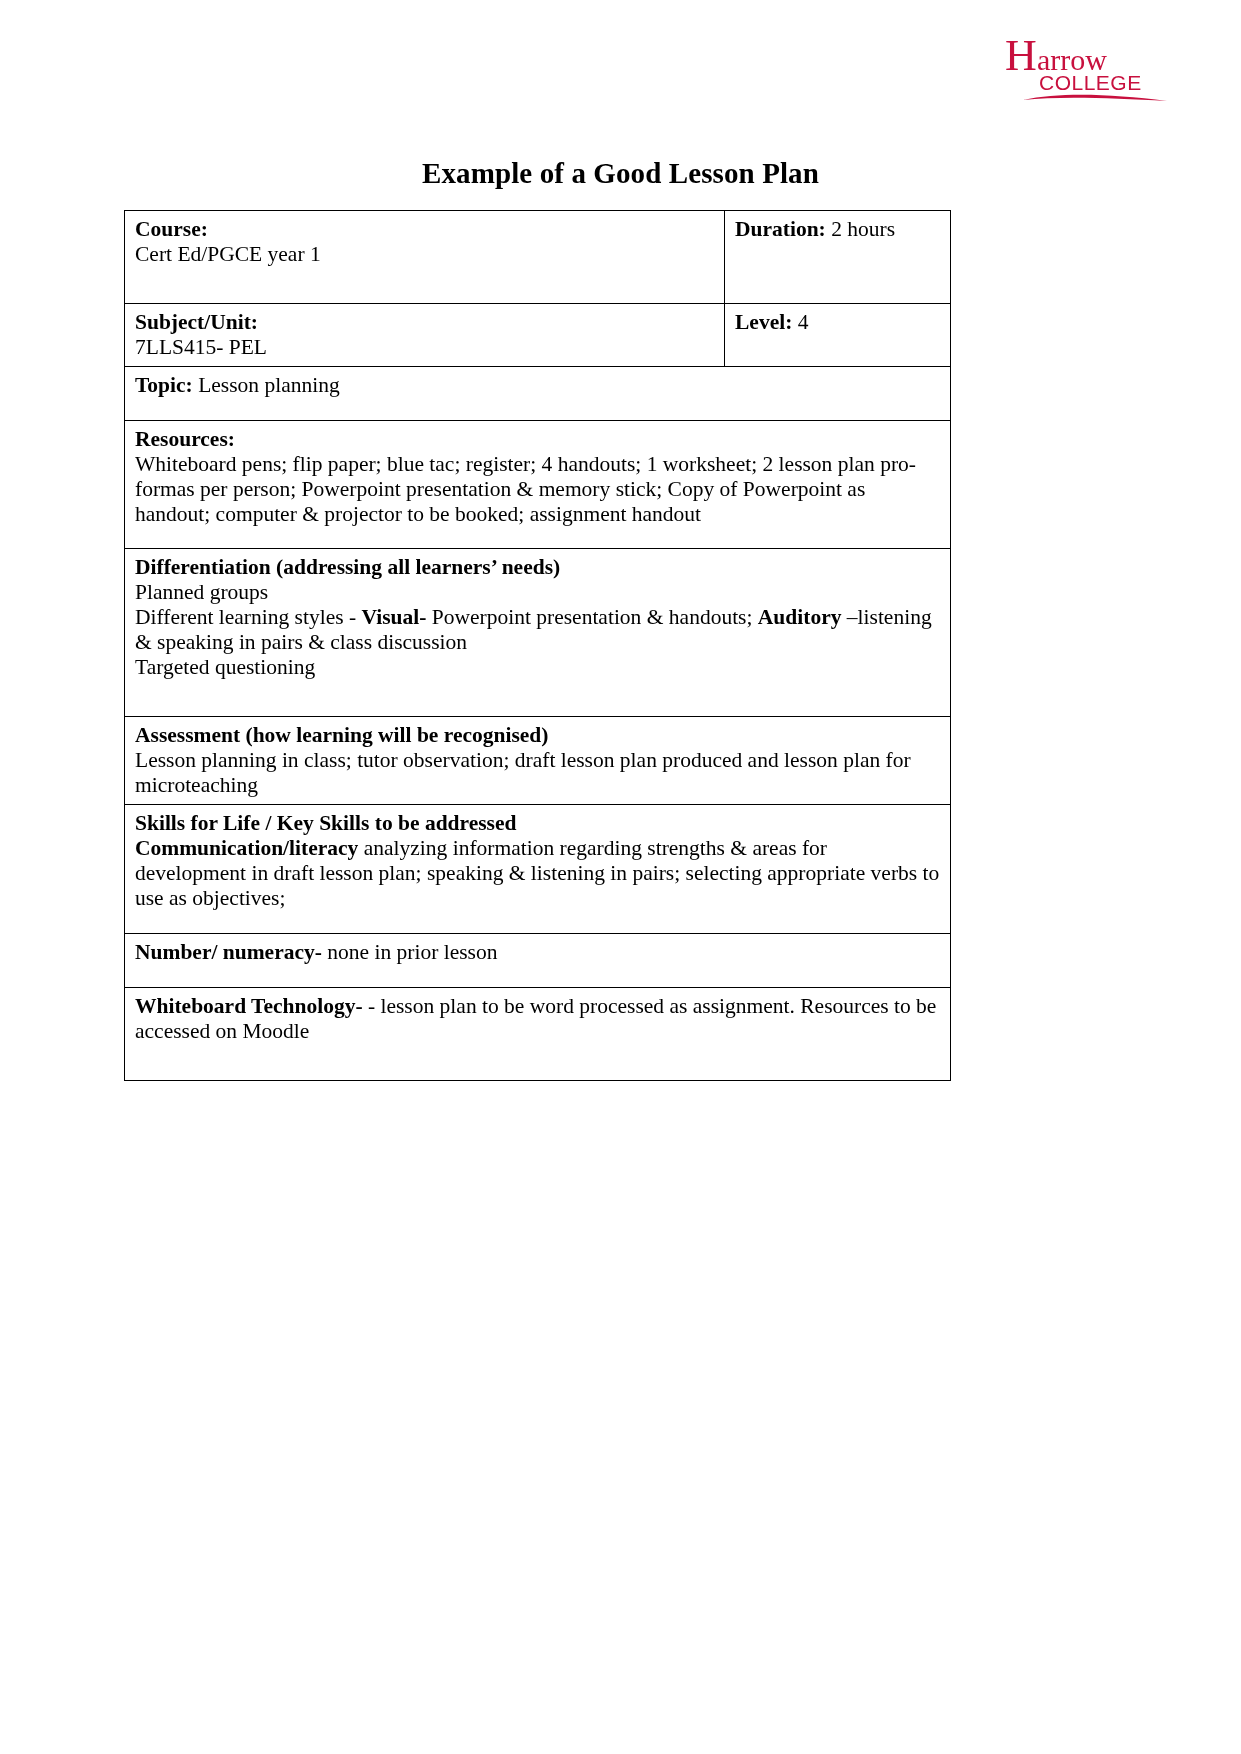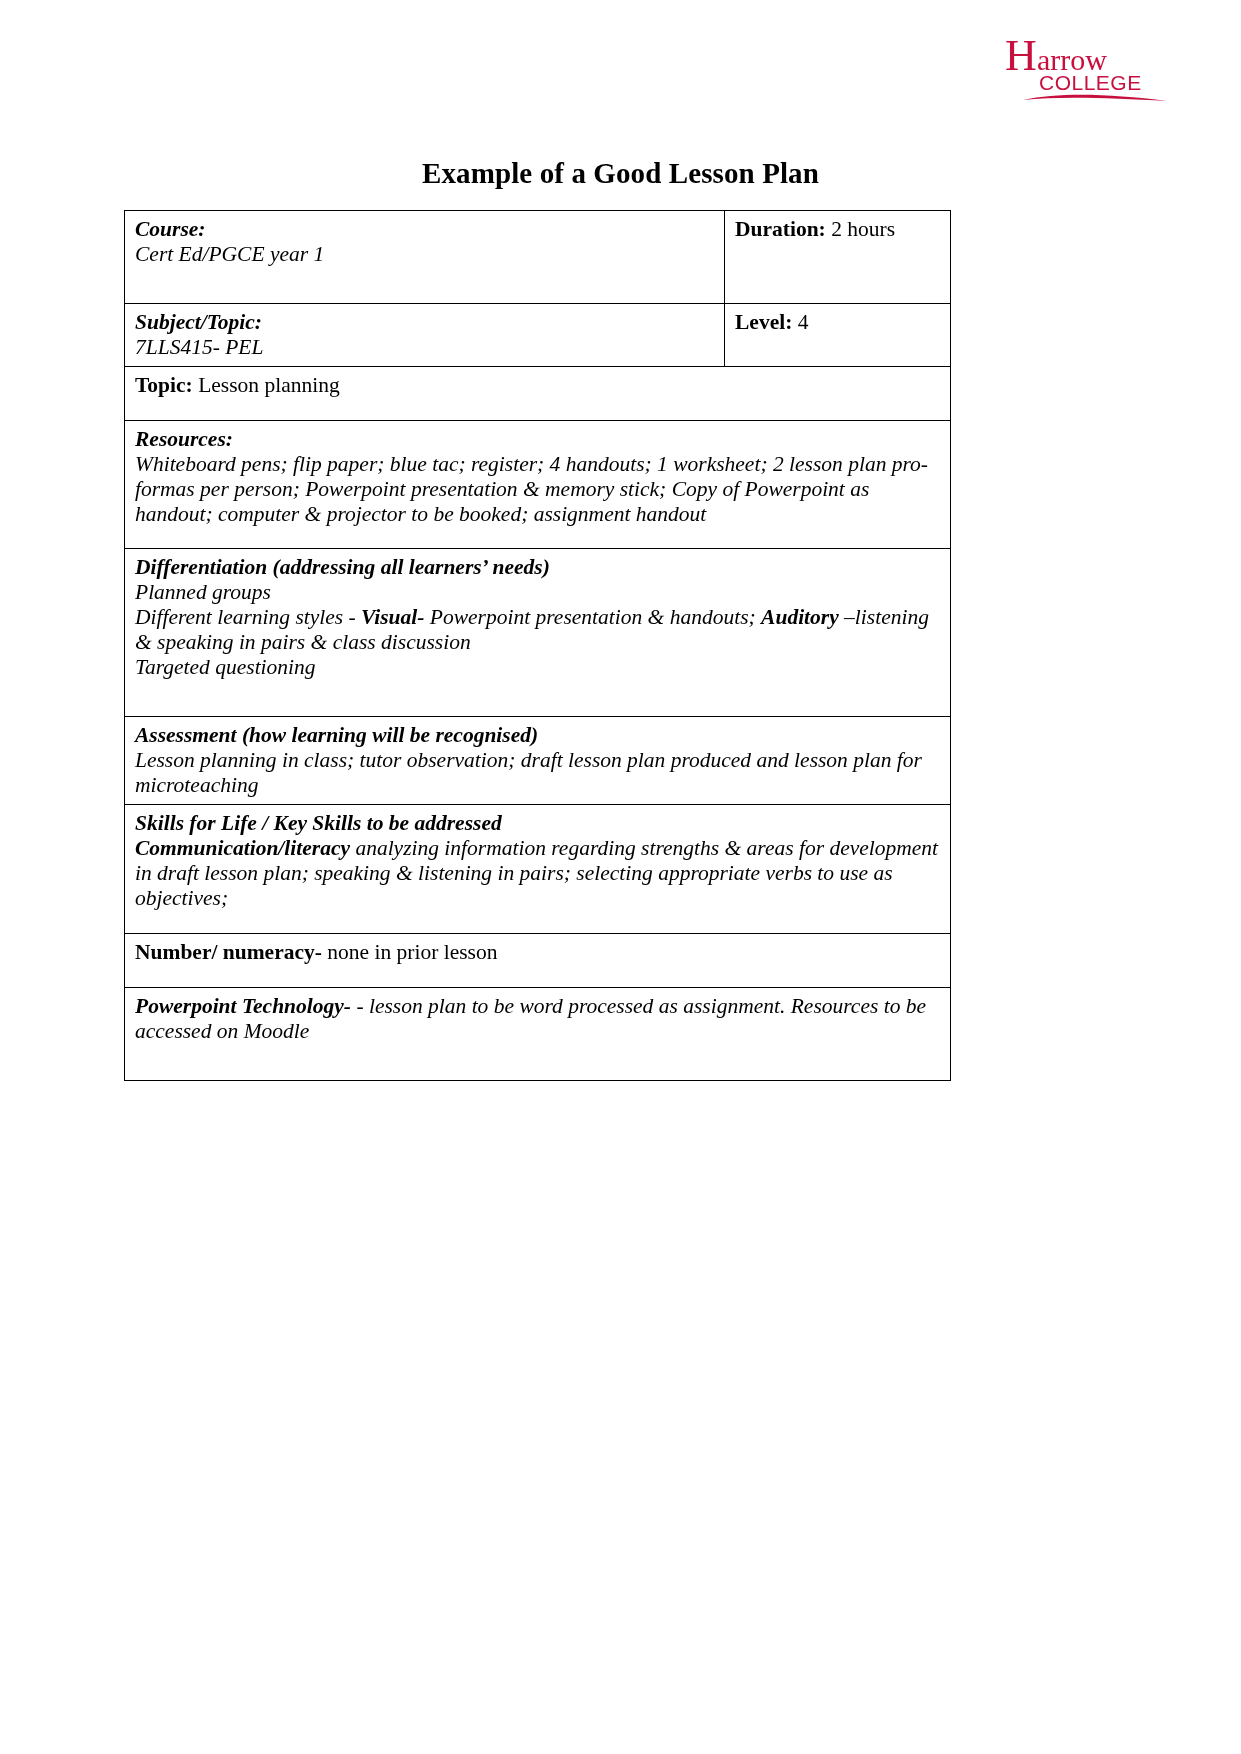--- a/index.html
+++ b/index.html
@@ -55,21 +55,21 @@
   .plan-table td {
     border: 1.6px solid #000000;
     vertical-align: top;
     padding: 6px 9px 6px 10px;
   }
   .col-left  { width: 600px; }
   .col-right { width: 226px; }
 
   .lbl { font-weight: bold; }
   .val { font-weight: normal; }
-  .body-line { display: block; font-style: italic; }
+  .body-line { display: block; }
   .spacer-sm { height: 16px; }
   .spacer-md { height: 30px; }
   .spacer-lg { height: 44px; }
 </style>
 </head>
 <body>
 
 <div class="page">
 
   <div class="logo">
@@ -98,21 +98,21 @@
           <div class="spacer-md"></div>
         </td>
         <td>
           <span class="lbl">Duration:</span>
           <span class="val">2 hours</span>
         </td>
       </tr>
 
       <tr>
         <td>
-          <span class="lbl body-line">Subject/Topic:</span>
+          <span class="lbl body-line">Subject/Unit:</span>
           <span class="val body-line">7LLS415- PEL</span>
         </td>
         <td>
           <span class="lbl">Level:</span>
           <span class="val">4</span>
         </td>
       </tr>
 
       <tr>
         <td colspan="2">
@@ -160,21 +160,21 @@
 
       <tr>
         <td colspan="2">
           <span class="lbl">Number/ numeracy-</span><span class="val"> none in prior lesson</span>
           <div class="spacer-sm"></div>
         </td>
       </tr>
 
       <tr>
         <td colspan="2">
-          <span class="val body-line"><span class="lbl">Powerpoint Technology-</span><span> - lesson plan to be word processed as assignment. Resources to be accessed on Moodle</span></span>
+          <span class="val body-line"><span class="lbl">Whiteboard Technology-</span><span> - lesson plan to be word processed as assignment. Resources to be accessed on Moodle</span></span>
           <div class="spacer-md"></div>
         </td>
       </tr>
 
     </tbody>
   </table>
 
 </div>
 
 </body></html>

